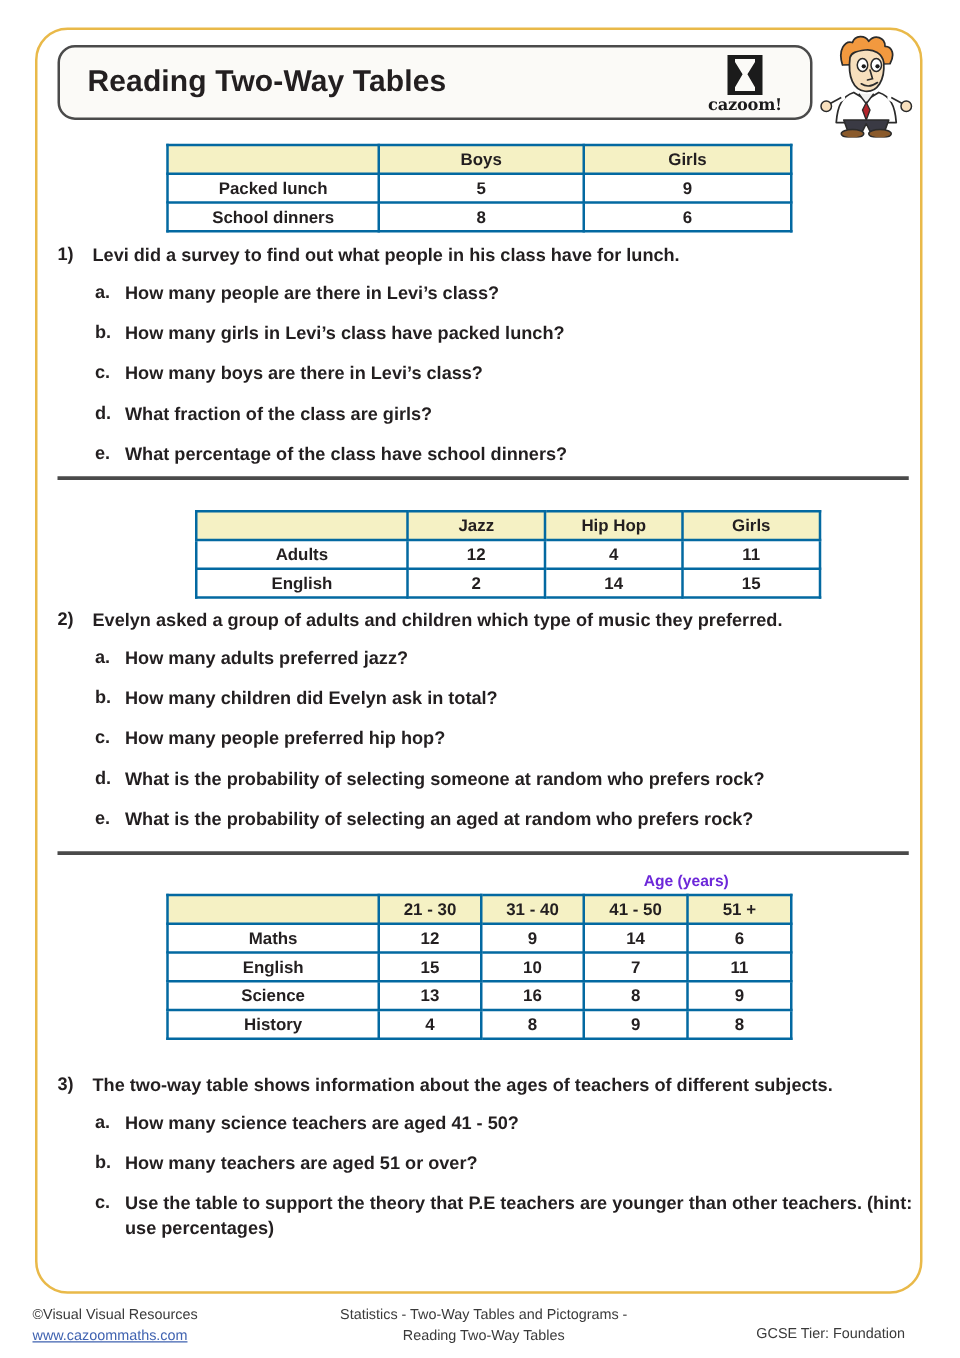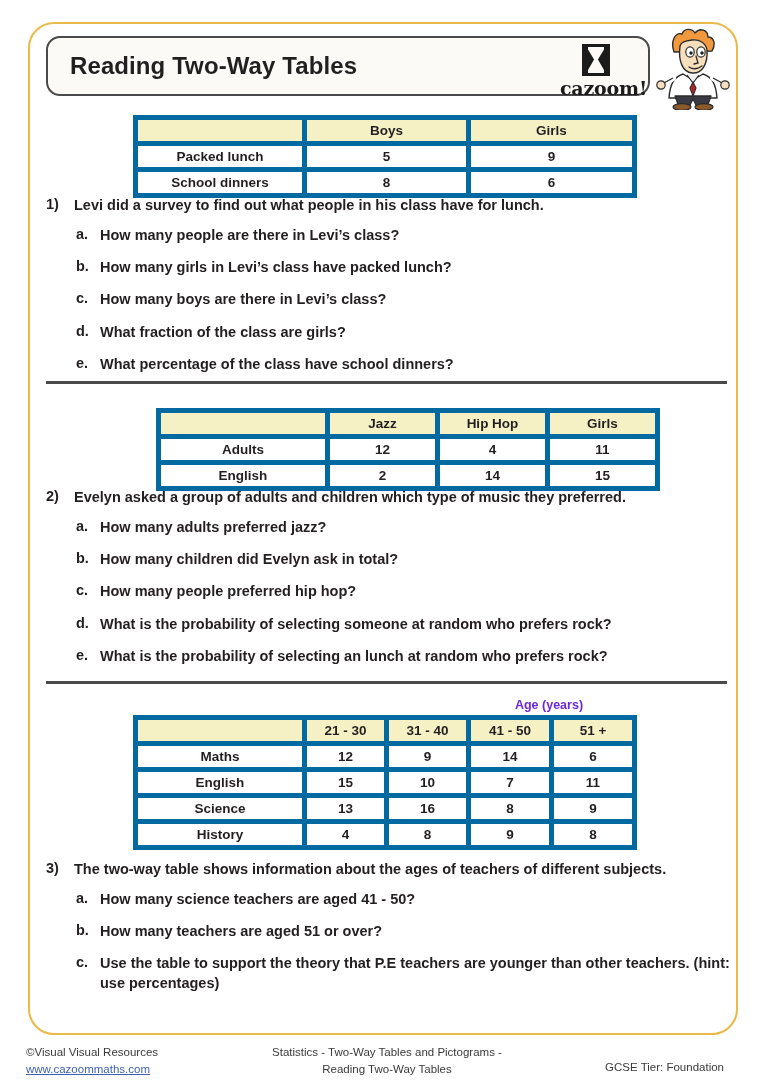--- a/index.html
+++ b/index.html
@@ -85,21 +85,21 @@
     background: #fbfaf7;
     clip-path: polygon(0% 0%, 100% 0%, 100% 10%, 62% 48%, 100% 88%, 100% 100%, 0% 100%, 0% 88%, 38% 48%, 0% 10%);
   }
   .logo-word {
     position: absolute;
     left: 0;
     top: 33px;
     width: 72px;
     text-align: center;
     font-family: "DejaVu Serif", serif;
-    font-size: 19px;
+    font-size: 13px;
     font-weight: bold;
     color: #1b1b1b;
     letter-spacing: -.2px;
   }
 
   
   .mascot {
     position: absolute;
     left: 654px;
     top: 28px;
@@ -109,21 +109,21 @@
 
   
   .wtable {
     position: absolute;
     border-collapse: collapse;
     border: 2px solid #4a4a4a;
     table-layout: fixed;
     background: #ffffff;
   }
   .wtable td {
-    border: 5px solid #0369a1;
+    border: 2px solid #0369a1;
     text-align: center;
     font-size: 13.5px;
     font-weight: bold;
     color: #231f20;
     height: 21px;
     padding: 0;
   }
   .wtable td.hd {
     background: #f5f1c4;
   }
@@ -376,21 +376,21 @@
     <div class="q-sub">
       <div class="q-sub-letter">c.</div>
       <div class="q-sub-text">How many people preferred hip hop?</div>
     </div>
     <div class="q-sub">
       <div class="q-sub-letter">d.</div>
       <div class="q-sub-text">What is the probability of selecting someone at random who prefers rock?</div>
     </div>
     <div class="q-sub">
       <div class="q-sub-letter">e.</div>
-      <div class="q-sub-text">What is the probability of selecting an <b>lunch</b> at random who prefers rock?</div>
+      <div class="q-sub-text">What is the probability of selecting an <b>aged</b> at random who prefers rock?</div>
     </div>
   </div>
 
 <div class="divider" id="divider2"></div>
 
 <div class="table3-caption">Age (years)</div>
 <table class="wtable" id="table3">
     <colgroup>
       <col style="width: 169px;">
       <col style="width: 82px;">

